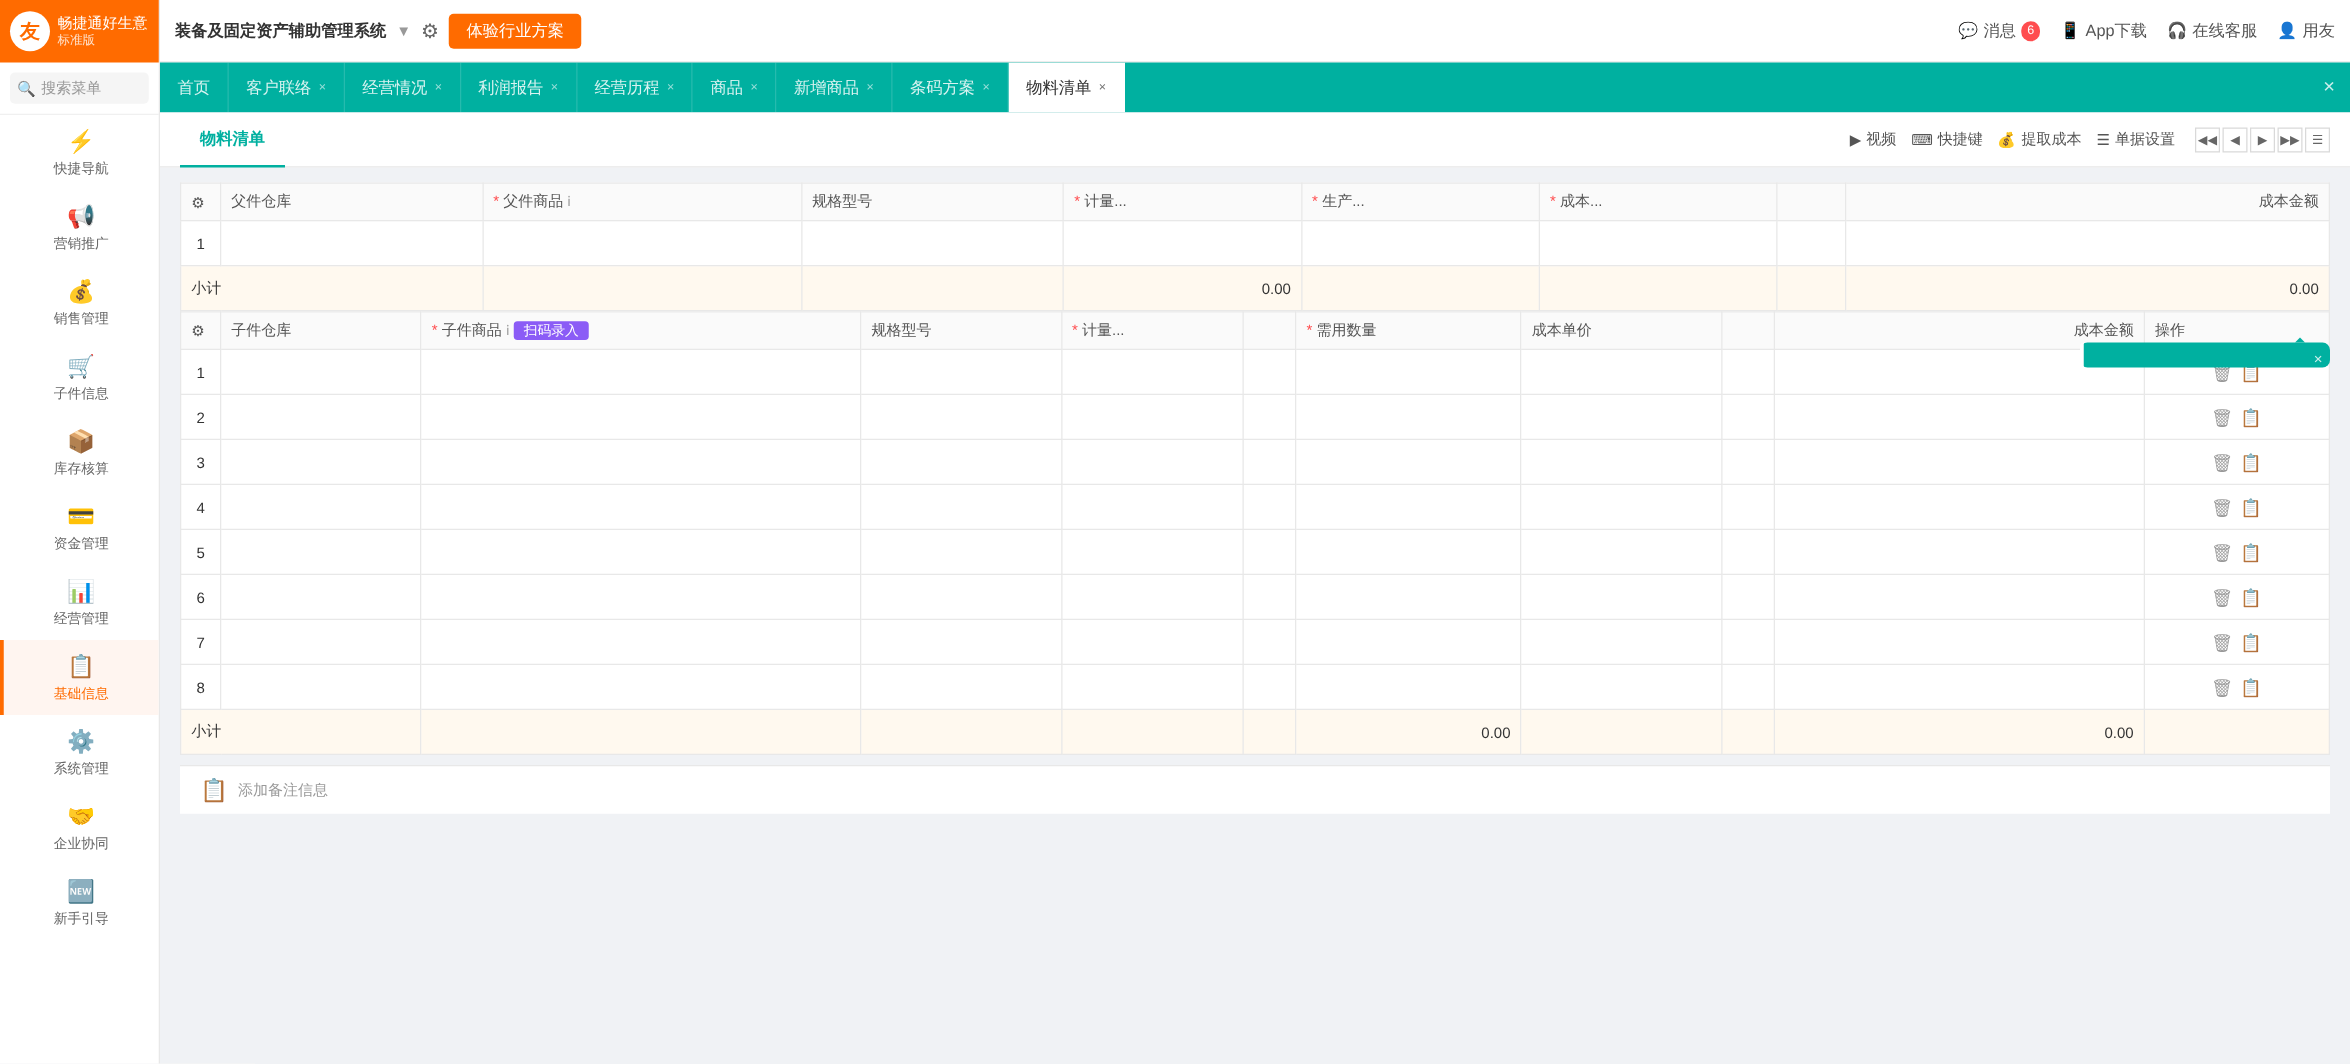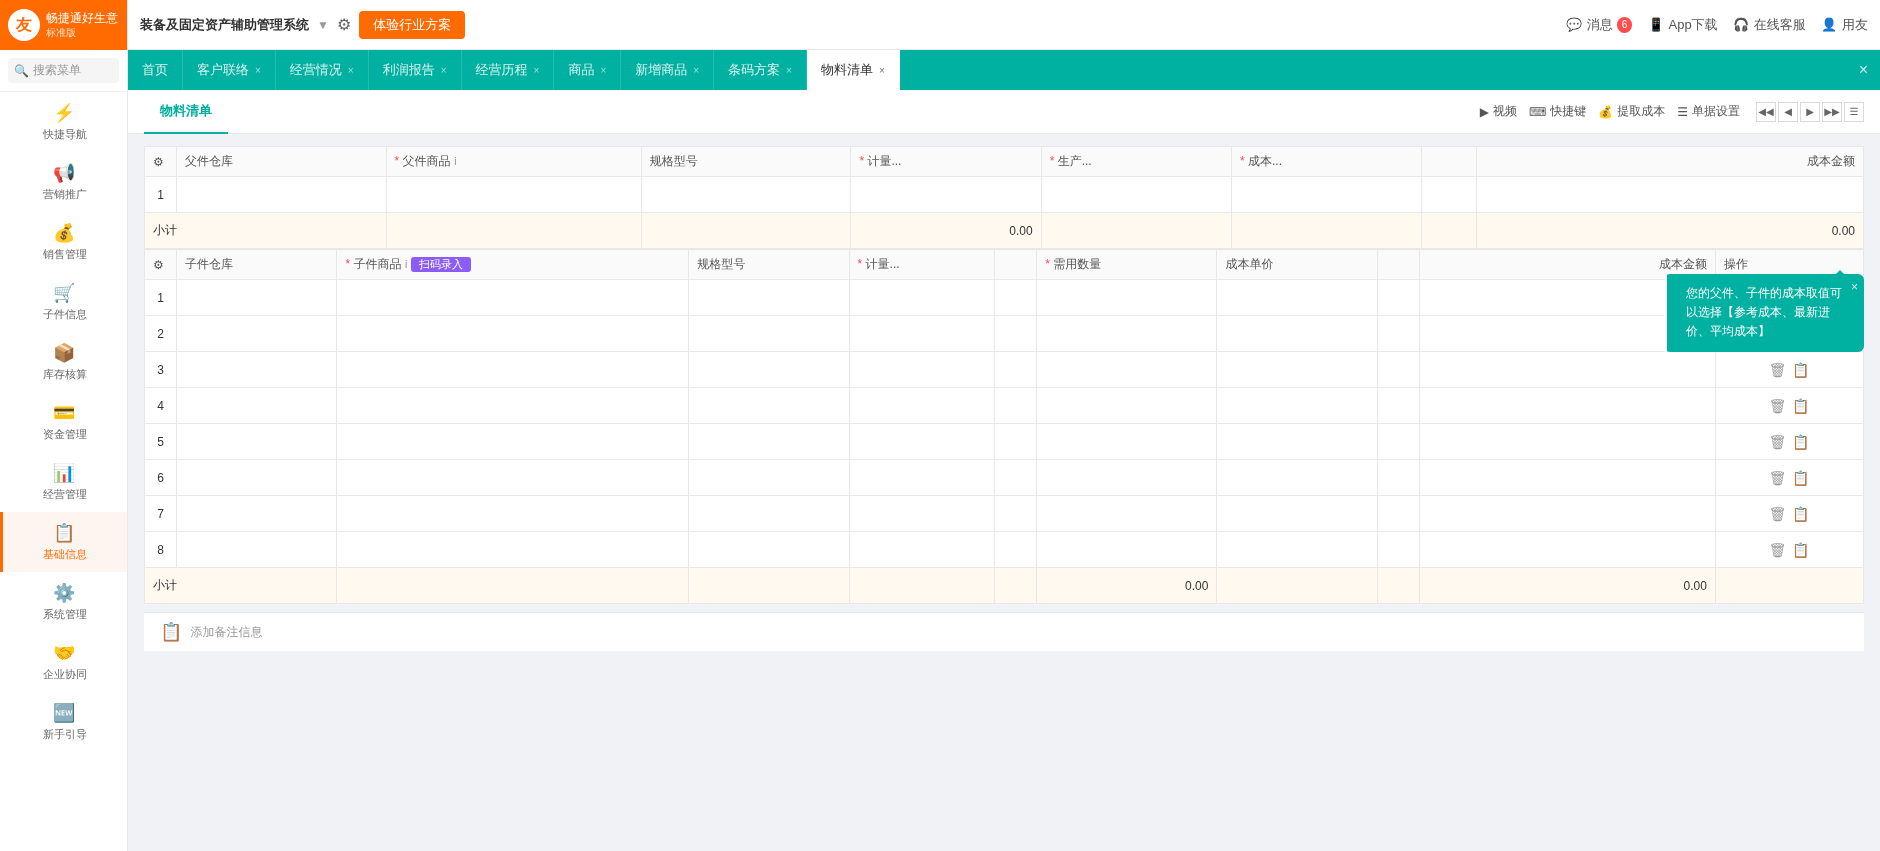--- a/index.html
+++ b/index.html
@@ -385,21 +385,20 @@
           <button class="nav-btn">▶▶</button>
           <button class="nav-btn">☰</button>
         </div>
       </div>
     </div>
 
     <div class="form-content" style="position:relative;">
 
       <div class="tooltip-popup">
         <div class="tooltip-bar"></div>
-        <span style="display:block;padding-left:8px;">您的父件、子件的成本取值可以选择【参考成本、最新进价、平均成本】</span>
         <span class="tooltip-close">×</span>
       </div>
 
       <table class="data-table">
         <thead>
           <tr>
             <th class="settings-icon-cell">⚙</th>
             <th>父件仓库</th>
             <th>
               <span class="required">*</span>

